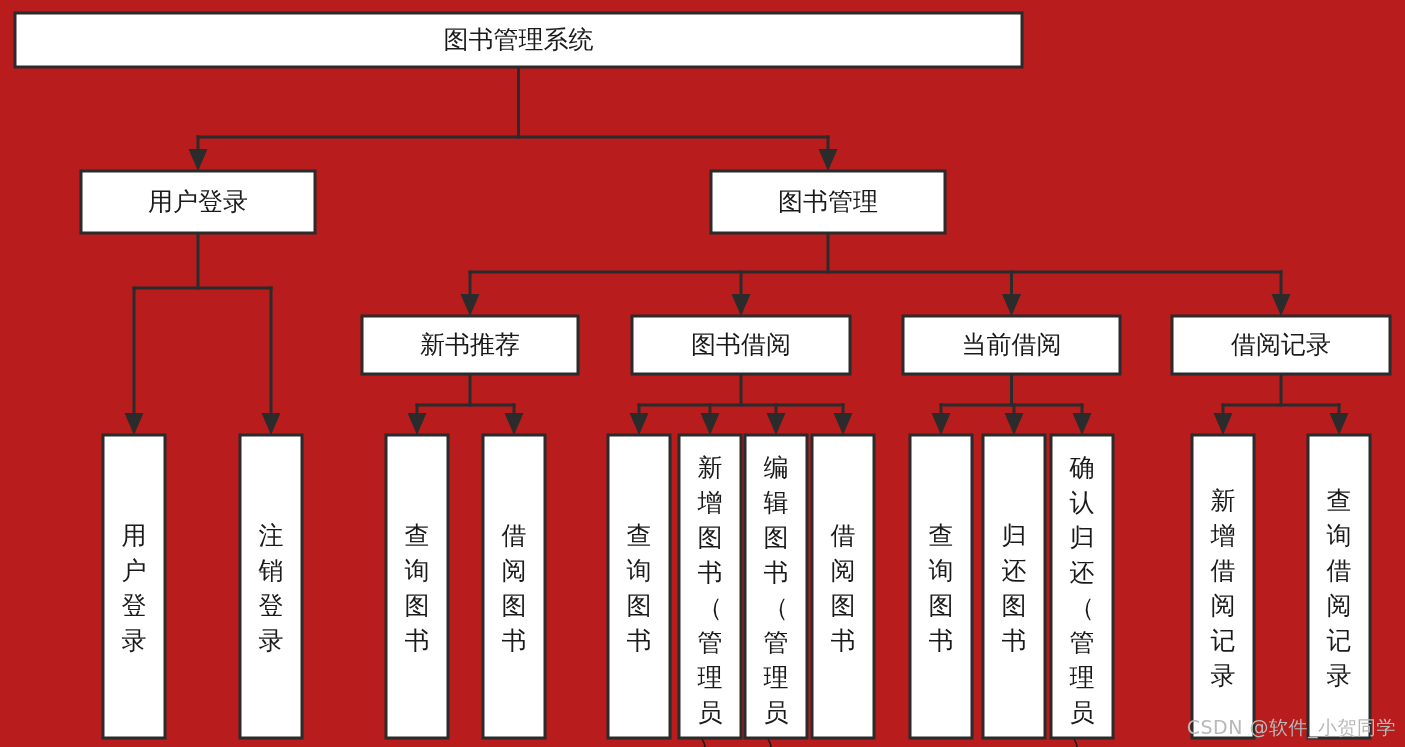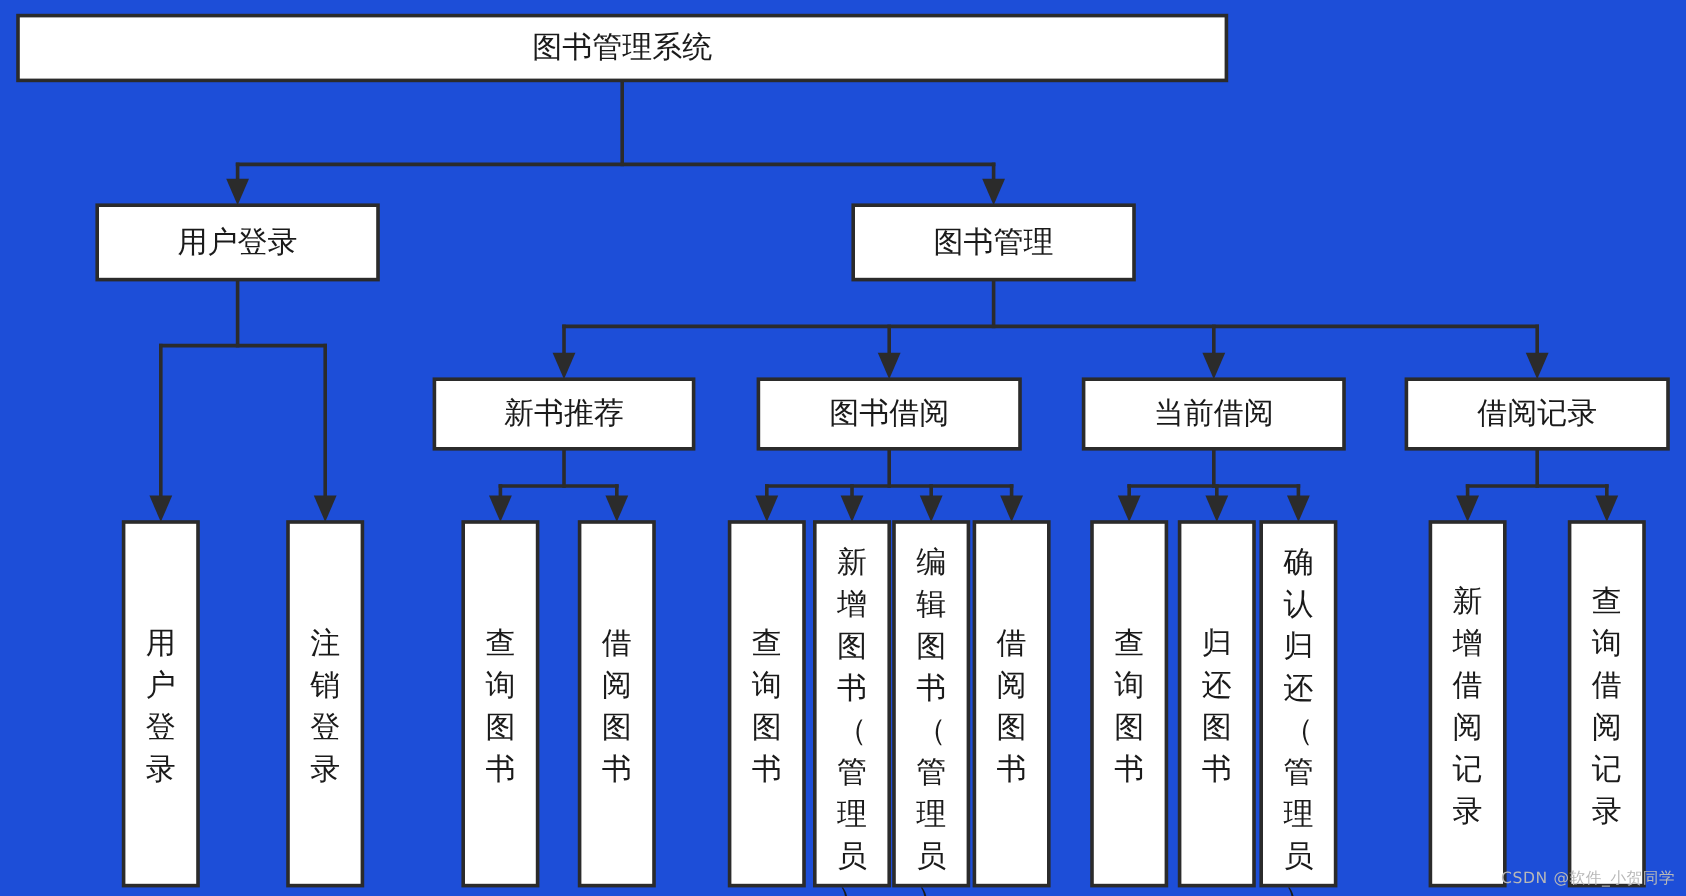--- a/index.html
+++ b/index.html
@@ -10,21 +10,21 @@
   body {
     width: 1405px;
     height: 747px;
     overflow: hidden;
     font-family: "DejaVu Sans", "Liberation Sans", sans-serif;
   }
   #diagram-root {
     position: relative;
     width: 1405px;
     height: 747px;
-    background: #1d4ed8;
+    background: #b91c1c;
   }
   svg#flowchart {
     position: absolute;
     top: 0;
     left: 0;
     width: 1405px;
     height: 747px;
     display: block;
   }
   .node-rect {
@@ -53,21 +53,21 @@
     fill: #1a1a1a;
     font-family: "DejaVu Sans", "Liberation Sans", sans-serif;
     font-size: 25px;
     text-anchor: middle;
   }
   .watermark {
     position: absolute;
     right: 9px;
     bottom: 6px;
     color: #b8b8b8;
-    font-size: 13px;
+    font-size: 19px;
     font-family: "DejaVu Sans", "Liberation Sans", sans-serif;
     white-space: nowrap;
     letter-spacing: 0.5px;
     pointer-events: none;
   }
 </style>
 </head>
 <body>
 
 <div id="diagram-root">

